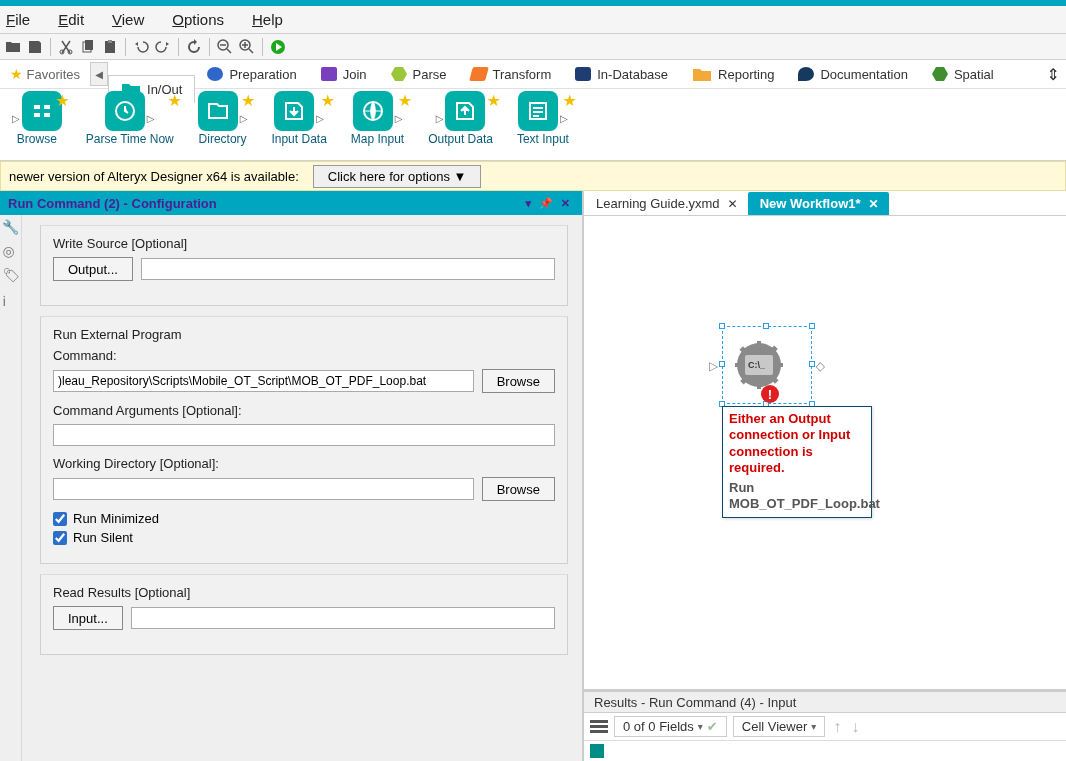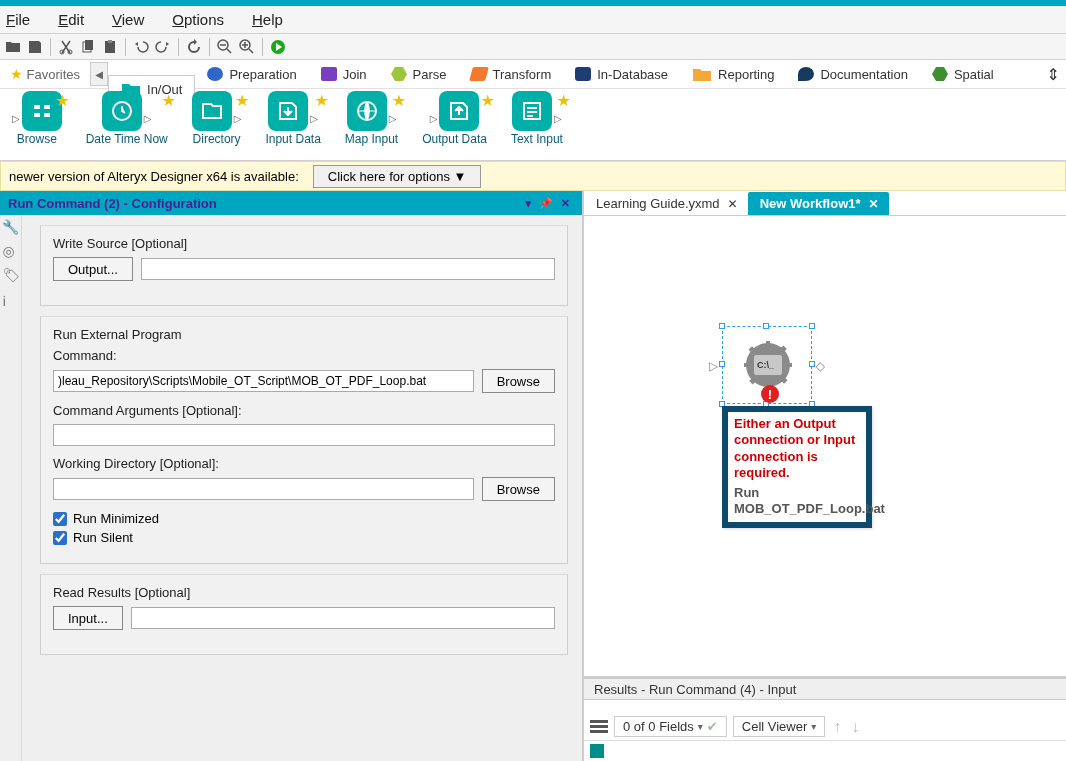--- a/index.html
+++ b/index.html
@@ -74,32 +74,32 @@
 .tab.inactive { color: #333; background: #fff; }
 .tab.active { background: #00A6BF; color: #fff; font-weight: bold; border-top-left-radius: 2px; border-top-right-radius: 2px;}
 .tab .x { font-size: 12px; }
 
 .canvas { flex: 1; background: #fff; position: relative; border-bottom: 2px solid #ccc; }
 .node-wrap { position: absolute; left: 138px; top: 110px; }
 .node-sel { width: 90px; height: 78px; border: 1px dashed #2aa0e6; position: relative; }
 .node-anchor { position: absolute; width: 6px; height: 6px; background: #fff; border: 1px solid #2aa0e6; }
 .na-tl { left: -4px; top: -4px; } .na-tr { right: -4px; top: -4px; } .na-bl { left: -4px; bottom: -4px; } .na-br { right: -4px; bottom: -4px; }
 .na-ml { left:-4px; top:50%; margin-top:-4px;} .na-mr { right:-4px; top:50%; margin-top:-4px;} .na-mt{top:-4px; left:50%; margin-left:-4px;} .na-mb{bottom:-4px; left:50%; margin-left:-4px;}
-.run-node { position: absolute; left: 21px; top: 14px; width: 48px; height: 48px; }
+.run-node { position: absolute; left: 12px; top: 14px; width: 48px; height: 48px; }
 .node-in { position:absolute; left:-14px; top:32px; font-size:12px; color:#888;}
 .node-out { position:absolute; right:-14px; top:32px; font-size:12px; color:#888;}
 .err-badge { position:absolute; left:38px; top:58px; width:18px; height:18px; background:#E02020; border-radius:50%; color:#fff; font-weight:bold; font-size:13px; display:flex; align-items:center; justify-content:center; }
 
-.tooltip { position:absolute; left:138px; top:190px; width:150px; border:6px solid #0c4a6e; background:#fff; padding:4px 6px; font-size:13px; box-shadow:1px 1px 3px rgba(0,0,0,.15); }
+.tooltip { position:absolute; left:138px; top:190px; width:150px; border:1px solid #0c4a6e; background:#fff; padding:4px 6px; font-size:13px; box-shadow:1px 1px 3px rgba(0,0,0,.15); }
 .tooltip .err { color:#D00000; font-weight:bold; line-height:1.25; }
 .tooltip .sub { color:#555; font-weight:bold; margin-top:4px; line-height:1.25;}
 
 
 .res-hd { height: 22px; background: #EFEFEF; border-top:1px solid #ccc; border-bottom: 1px solid #ccc; padding-left: 10px; display: flex; align-items: center; font-size: 13px; color: #333; }
-.res-tb { height: 28px; background: #fff; display: flex; align-items: center; padding: 0 6px; gap: 6px; border-bottom: 1px solid #ddd; margin-top: 13px; }
+.res-tb { height: 28px; background: #fff; display: flex; align-items: center; padding: 0 6px; gap: 6px; border-bottom: 1px solid #ddd; }
 .res-ham { width:18px; display:flex; flex-direction:column; gap:2px; cursor:pointer; }
 .res-ham span { height:3px; background:#555; }
 .drop { border:1px solid #ccc; padding:2px 8px; font-size:13px; color:#333; display:flex; align-items:center; gap:4px; background:#fff;}
 .chev { font-size:10px; color:#666; }
 .arrow-btn { color:#bbb; font-size:16px; padding:0 2px; }
 .res-foot { height: 20px; background:#fff; padding-left:6px; display:flex; align-items:center;}
 .res-foot .sq { width:14px; height:14px; background:#008C87; }
 </style>
 </head>
 <body>
@@ -257,21 +257,21 @@
       <span class="star">★</span>
     <div style="display:flex;align-items:center;gap:2px;">
         <span class="tool-body">
           <svg viewBox="0 0 24 24">
             <circle cx="12" cy="12" r="9" fill="none" stroke="#fff" stroke-width="2"></circle>
             <path stroke="#fff" stroke-width="2" d="M12 7v5l3 2"></path>
           </svg>
         </span>
         <span class="conn">▷</span>
       </div>
-    <div class="tool-label">Date Time Now</div>
+    <div class="tool-label">Parse Time Now</div>
     </div>
   <div class="pal-item">
       <span class="star">★</span>
     <div style="display:flex;align-items:center;gap:2px;">
         <span class="tool-body">
           <svg viewBox="0 0 24 24">
             <path d="M3 5h8l2 2h8v12H3z" fill="none" stroke="#fff" stroke-width="2"></path>
           </svg>
         </span>
         <span class="conn">▷</span>

